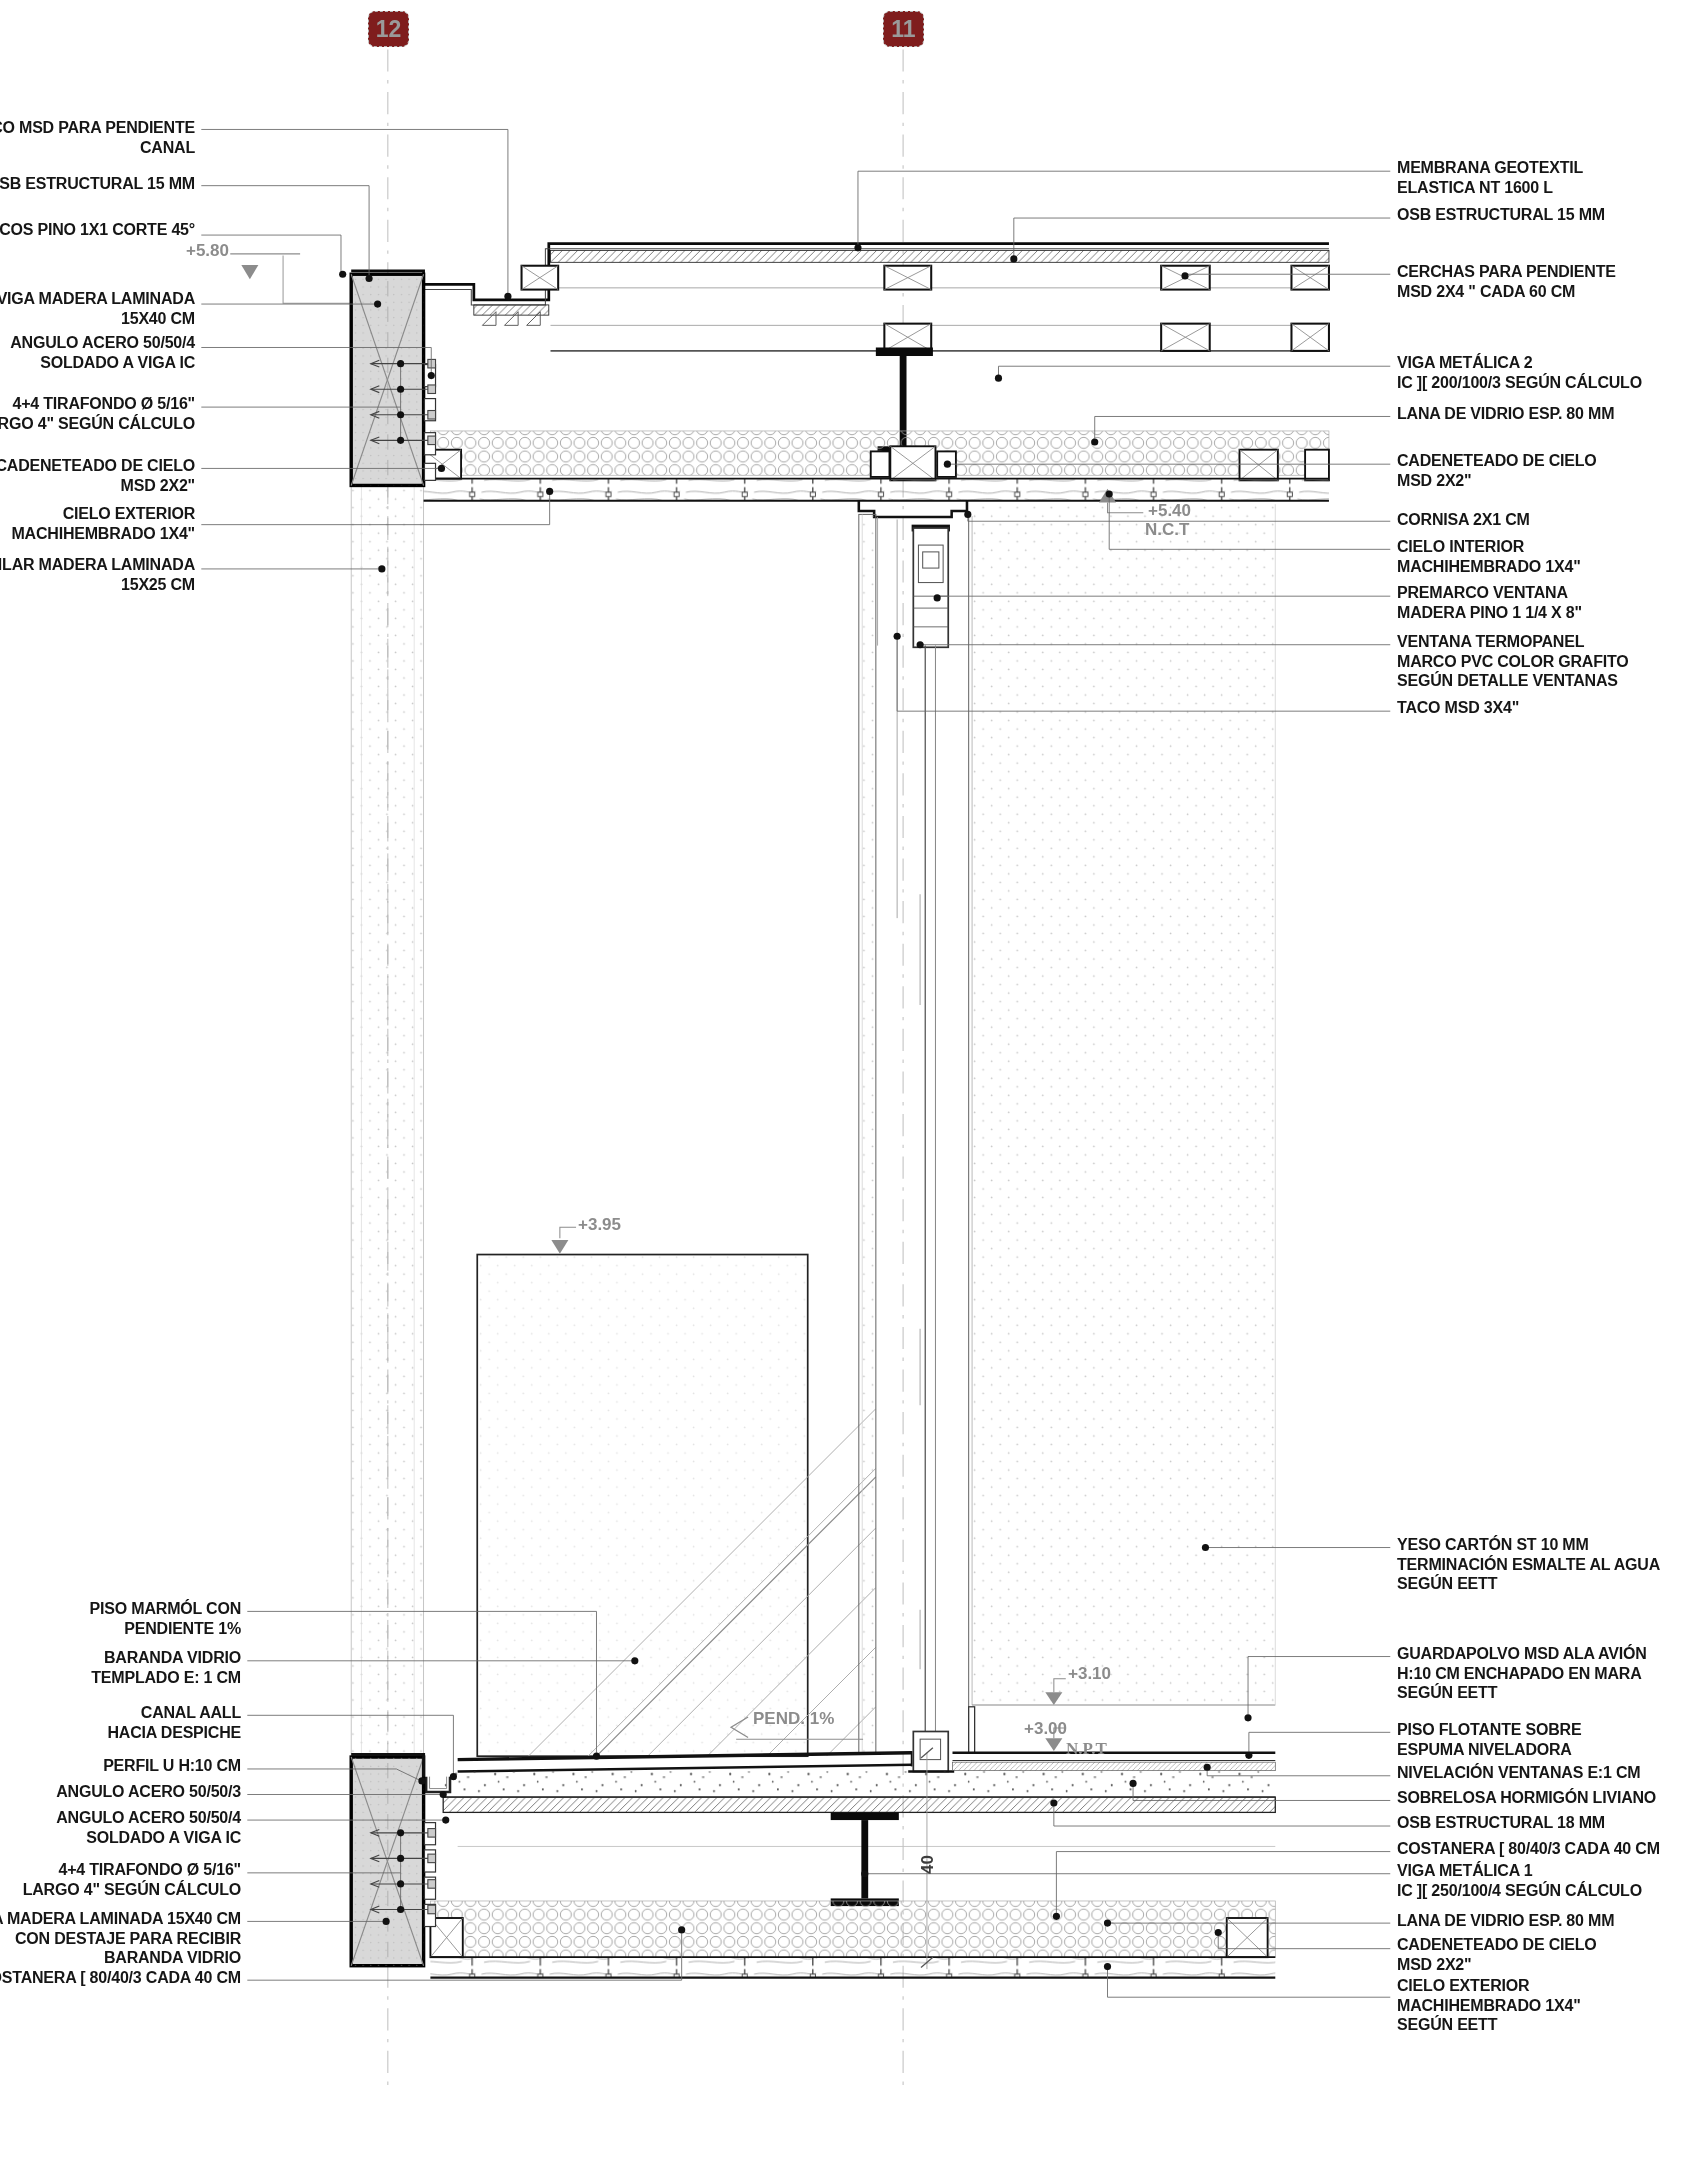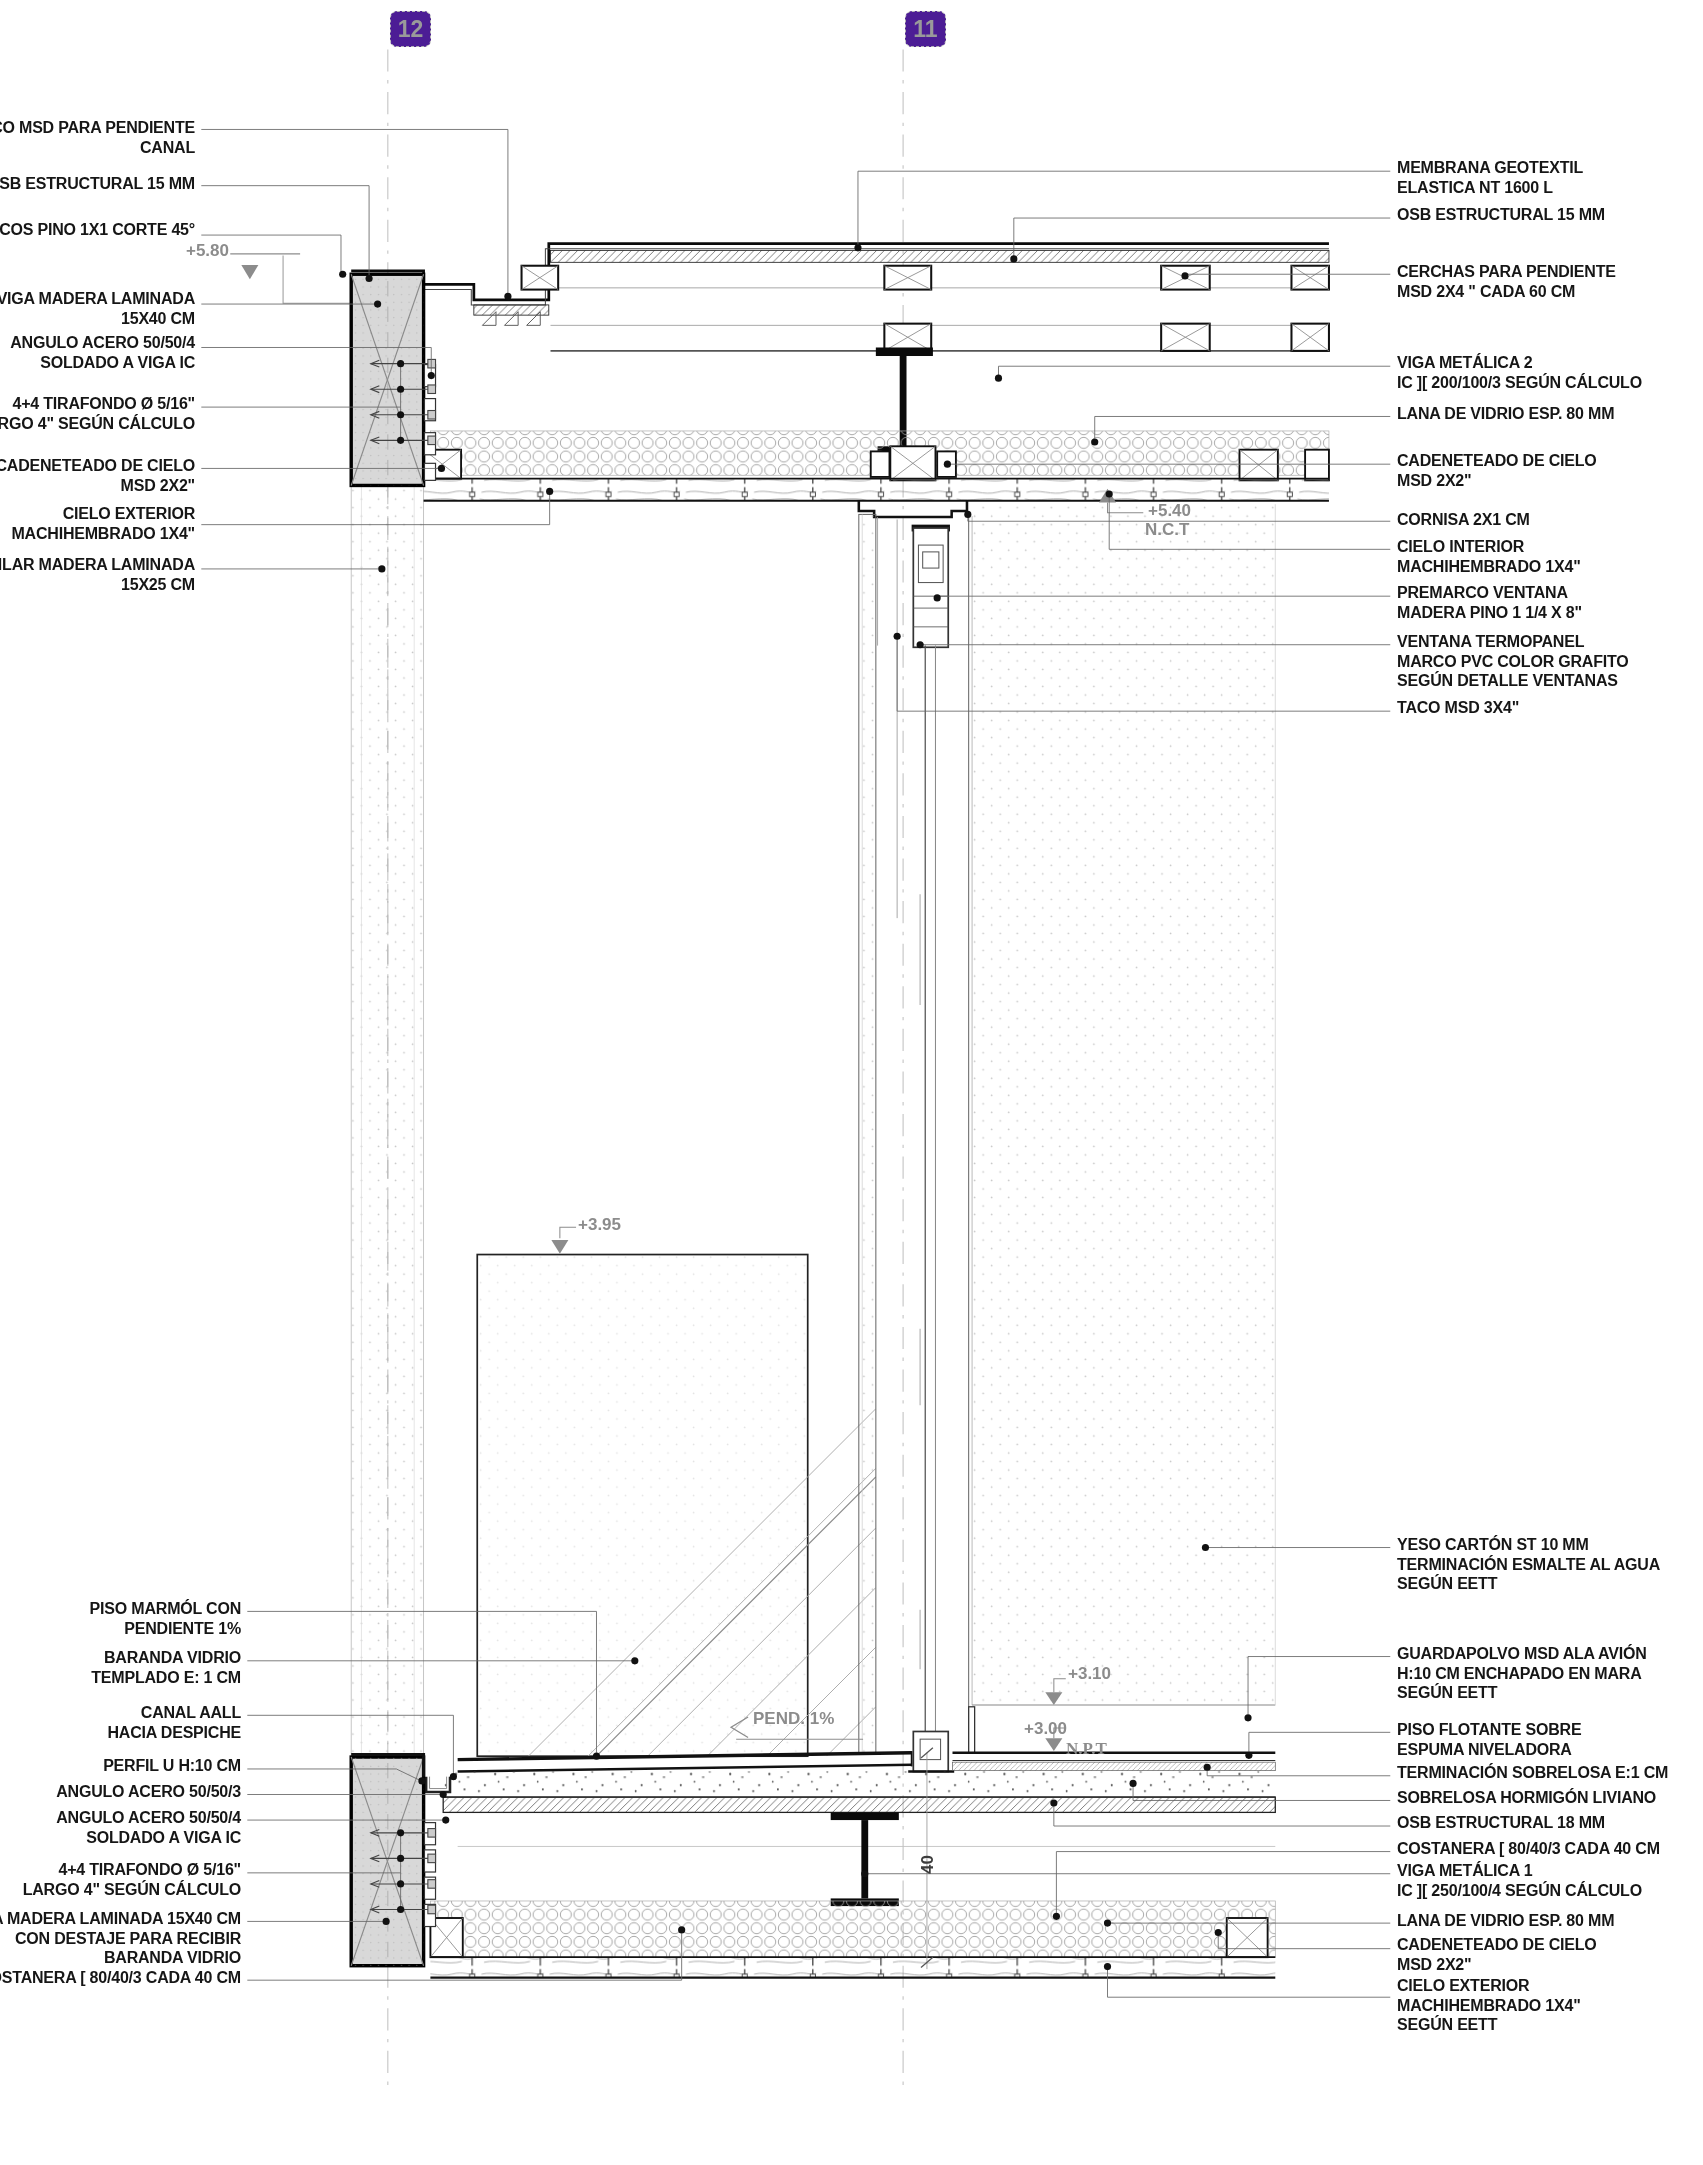--- a/index.html
+++ b/index.html
@@ -8,21 +8,21 @@
   svg{position:absolute;left:0;top:0;}
   .lbl{position:absolute;font-size:16px;font-weight:bold;line-height:19.6px;color:#161616;
        white-space:pre;letter-spacing:-0.2px;}
   .lt{right:1509px;text-align:right;}
   .lb{right:1463px;text-align:right;}
   .rt,.rb{left:1397px;text-align:left;}
   .mk{position:absolute;font-size:17px;font-weight:bold;color:#8c8c8c;white-space:pre;line-height:19px;}
   .mk-dark{color:#3d3d3d;}
   .rot{transform:rotate(-90deg);transform-origin:center;}
   .bubble{position:absolute;width:39px;height:34px;border:1.7px dashed #b8b8b8;border-radius:6.8px;
-          color:#9a9a9a;font-size:23px;font-weight:bold;text-align:center;line-height:34px;background:#4c1d95;margin-left:22px;}
+          color:#9a9a9a;font-size:23px;font-weight:bold;text-align:center;line-height:34px;background:#7f1d1d;}
 </style>
 </head>
 <body>
 
 <div class="sheet">
 
 <svg width="1704" height="2165" viewBox="0 0 2000 2542">
   <defs>
     <pattern id="pOSB" width="9" height="9" patternUnits="userSpaceOnUse">
       <path d="M0,9 L9,0" stroke="#555" stroke-width="0.9" fill="none"></path>
@@ -455,21 +455,21 @@
 <div class="lbl rt" style="top:698px;">TACO MSD 3X4"</div>
 
 <div class="lbl rb" style="top:1535px;">YESO CARTÓN ST 10 MM
 TERMINACIÓN ESMALTE AL AGUA
 SEGÚN EETT</div>
 <div class="lbl rb" style="top:1644px;">GUARDAPOLVO MSD ALA AVIÓN
 H:10 CM ENCHAPADO EN MARA
 SEGÚN EETT</div>
 <div class="lbl rb" style="top:1720px;">PISO FLOTANTE SOBRE
 ESPUMA NIVELADORA</div>
-<div class="lbl rb" style="top:1763px;">TERMINACIÓN SOBRELOSA E:1 CM</div>
+<div class="lbl rb" style="top:1763px;">NIVELACIÓN VENTANAS E:1 CM</div>
 <div class="lbl rb" style="top:1788px;">SOBRELOSA HORMIGÓN LIVIANO</div>
 <div class="lbl rb" style="top:1813px;">OSB ESTRUCTURAL 18 MM</div>
 <div class="lbl rb" style="top:1839px;">COSTANERA [ 80/40/3 CADA 40 CM</div>
 <div class="lbl rb" style="top:1861px;">VIGA METÁLICA 1
 IC ][ 250/100/4 SEGÚN CÁLCULO</div>
 <div class="lbl rb" style="top:1911px;">LANA DE VIDRIO ESP. 80 MM</div>
 <div class="lbl rb" style="top:1935px;">CADENETEADO DE CIELO
 MSD 2X2"</div>
 <div class="lbl rb" style="top:1976px;">CIELO EXTERIOR
 MACHIHEMBRADO 1X4"

